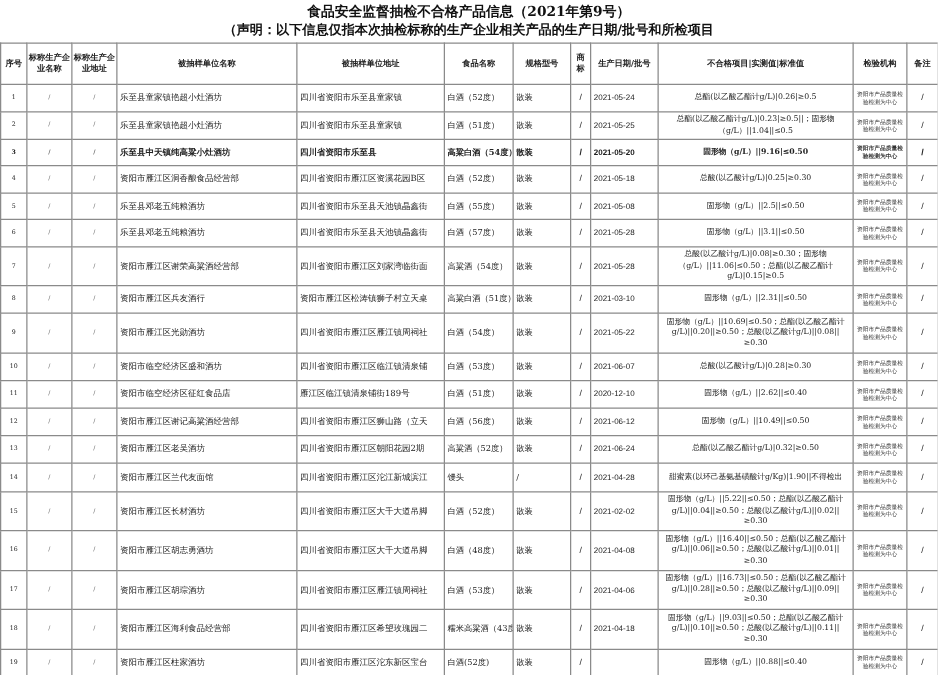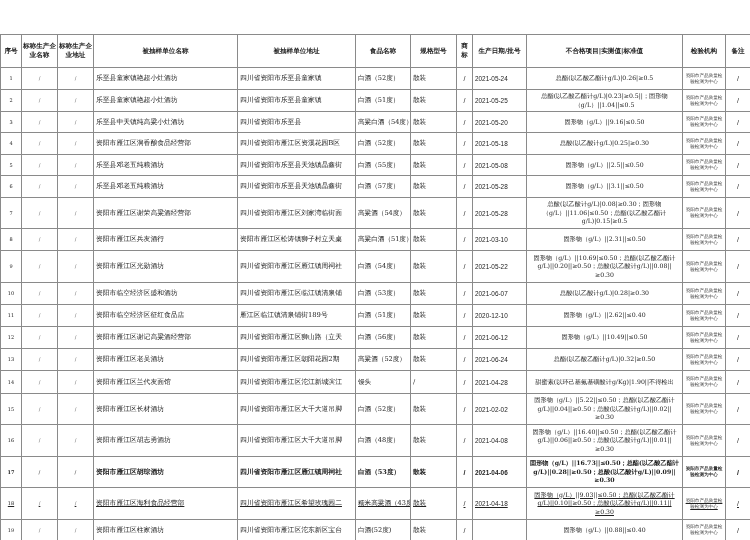--- a/index.html
+++ b/index.html
@@ -16,20 +16,22 @@
   td.date { font-family: "Liberation Sans", "DejaVu Sans", sans-serif; font-size: 6.4px; text-align: left; padding-left: 2px; }
   td.item { text-align: center; font-size: 6.2px; line-height: 8.5px; }
   td.org { font-family: "Liberation Sans", "DejaVu Sans", sans-serif; font-size: 4.6px; line-height: 5.6px; text-align: center; color: #333; }
   td.name, td.addr { font-size: 6.8px; }
   td.brand-slash { font-family: "Liberation Sans", sans-serif; font-size: 7px; text-align: center; }
 </style>
 </head>
 <body>
 
 <div class="title-block">
+  <div class="title">食品安全监督抽检不合格产品信息（2021年第9号）</div>
+  <div class="subtitle">（声明：以下信息仅指本次抽检标称的生产企业相关产品的生产日期/批号和所检项目</div>
 </div>
 
 <table>
   <colgroup>
     <col style="width:21px">
       <col style="width:36px">
       <col style="width:36px">
       <col style="width:144px">
     <col style="width:118px">
       <col style="width:55px">
@@ -78,21 +80,21 @@
         <td class="l name">乐至县童家镇艳超小灶酒坊</td>
         <td class="l addr">四川省资阳市乐至县童家镇</td>
         <td class="l">白酒（51度）</td>
         <td class="l">散装</td>
         <td class="brand-slash">/</td>
         <td class="date">2021-05-25</td>
         <td class="item">总酯(以乙酸乙酯计g/L)|0.23|≥0.5||；固形物（g/L）||1.04||≤0.5</td>
         <td class="org">资阳市产品质量检验检测为中心</td>
         <td class="brand-slash">/</td>
       </tr>
-      <tr style="height: 21px;">
+      <tr style="height: 21px; font-weight: bold;">
         <td class="seq">3</td>
         <td class="slash">/</td>
         <td class="slash">/</td>
         <td class="l name">乐至县中天镇纯高粱小灶酒坊</td>
         <td class="l addr">四川省资阳市乐至县</td>
         <td class="l">高粱白酒（54度）</td>
         <td class="l">散装</td>
         <td class="brand-slash">/</td>
         <td class="date">2021-05-20</td>
         <td class="item">固形物（g/L）||9.16|≤0.50</td>
@@ -274,35 +276,35 @@
         <td class="l name">资阳市雁江区胡志勇酒坊</td>
         <td class="l addr">四川省资阳市雁江区大千大道吊脚</td>
         <td class="l">白酒（48度）</td>
         <td class="l">散装</td>
         <td class="brand-slash">/</td>
         <td class="date">2021-04-08</td>
         <td class="item">固形物（g/L）||16.40||≤0.50；总酯(以乙酸乙酯计g/L)||0.06||≥0.50；总酸(以乙酸计g/L)||0.01||≥0.30</td>
         <td class="org">资阳市产品质量检验检测为中心</td>
         <td class="brand-slash">/</td>
       </tr>
-      <tr style="height: 31px; font-weight: bold;">
+      <tr style="height: 31px;">
         <td class="seq">17</td>
         <td class="slash">/</td>
         <td class="slash">/</td>
         <td class="l name">资阳市雁江区胡琮酒坊</td>
         <td class="l addr">四川省资阳市雁江区雁江镇周祠社</td>
         <td class="l">白酒（53度）</td>
         <td class="l">散装</td>
         <td class="brand-slash">/</td>
         <td class="date">2021-04-06</td>
         <td class="item">固形物（g/L）||16.73||≤0.50；总酯(以乙酸乙酯计g/L)||0.28||≥0.50；总酸(以乙酸计g/L)||0.09||≥0.30</td>
         <td class="org">资阳市产品质量检验检测为中心</td>
         <td class="brand-slash">/</td>
       </tr>
-      <tr style="height: 32px; text-decoration: underline;">
+      <tr style="height: 32px;">
         <td class="seq">18</td>
         <td class="slash">/</td>
         <td class="slash">/</td>
         <td class="l name">资阳市雁江区海利食品经营部</td>
         <td class="l addr">四川省资阳市雁江区希望玫瑰园二</td>
         <td class="l">糯米高粱酒（43度</td>
         <td class="l">散装</td>
         <td class="brand-slash">/</td>
         <td class="date">2021-04-18</td>
         <td class="item">固形物（g/L）||9.03||≤0.50；总酯(以乙酸乙酯计g/L)||0.10||≥0.50；总酸(以乙酸计g/L)||0.11||≥0.30</td>

